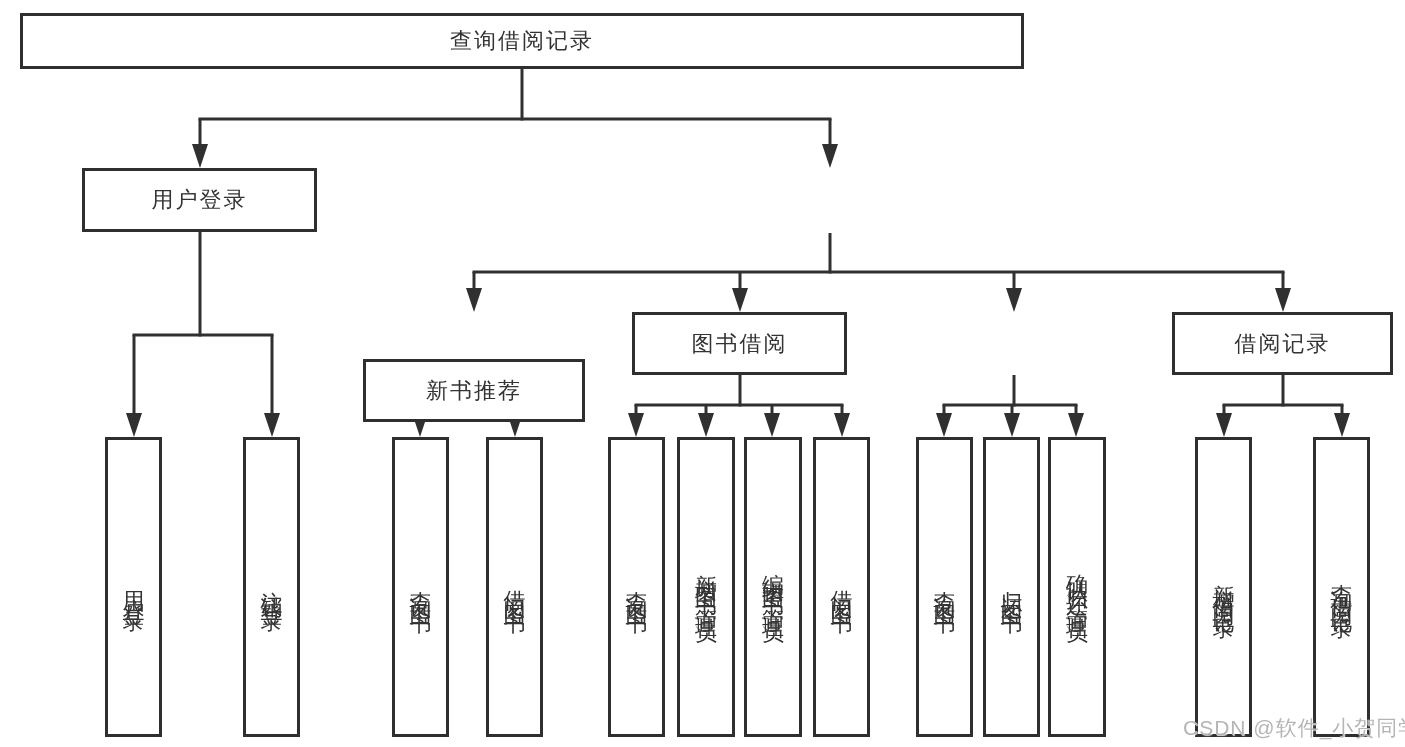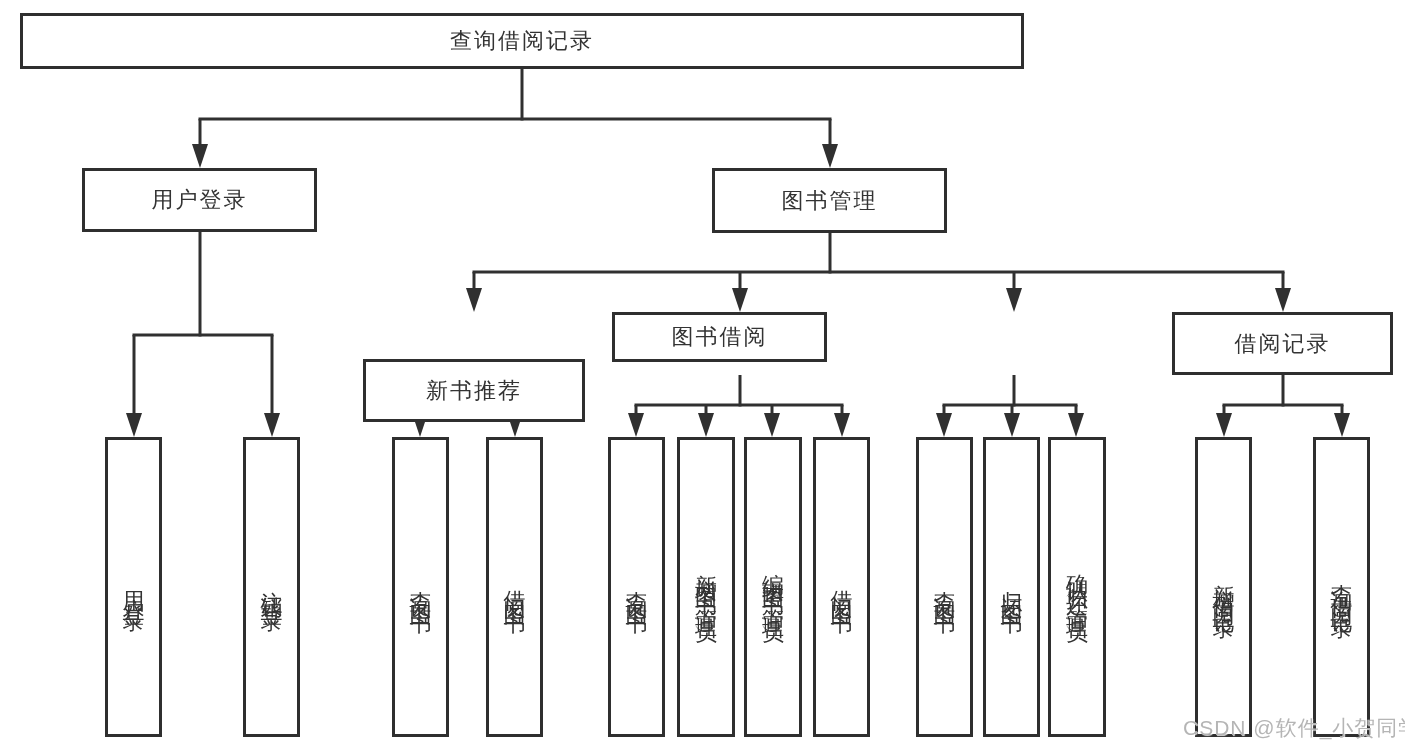--- a/index.html
+++ b/index.html
@@ -125,24 +125,23 @@
     <line x1="1222.5" y1="405" x2="1343.5" y2="405"></line>
     <line x1="1224" y1="405" x2="1224" y2="417"></line>
     <polygon points="1224,437 1216,413 1232,413"></polygon>
     <line x1="1342" y1="405" x2="1342" y2="417"></line>
     <polygon points="1342,437 1334,413 1350,413"></polygon>
   </svg>
 
   <div class="node" style="left:20px; top:13px; width:1004px; height:56px;">查询借阅记录</div>
 
   <div class="node" style="left:82px; top:168px; width:235px; height:64px;">用户登录</div>
-  <div class="node" style="left:712px; top:168px; width:235px; height:65px;">图书管理</div>
 
   <div class="node" style="left:363px; top:312px; width:222px; height:63px;margin-top:47px;">新书推荐</div>
-  <div class="node" style="left:612px; top:312px; width:215px; height:50px;">图书借阅</div>
+  <div class="node" style="left:632px; top:312px; width:215px; height:63px;">图书借阅</div>
   <div class="node" style="left:1172px; top:312px; width:221px; height:63px;">借阅记录</div>
 
   <div class="node leaf" style="left:105px; top:437px; width:57px; height:300px;">用户登录</div>
   <div class="node leaf" style="left:243px; top:437px; width:57px; height:300px;">注销登录</div>
 
   <div class="node leaf" style="left:392px; top:437px; width:57px; height:300px;">查询图书</div>
   <div class="node leaf" style="left:486px; top:437px; width:57px; height:300px;">借阅图书</div>
 
   <div class="node leaf" style="left:608px; top:437px; width:57px; height:300px;">查询图书</div>
   <div class="node leaf" style="left:677px; top:437px; width:58px; height:300px;">新增图书（管理员）</div>

